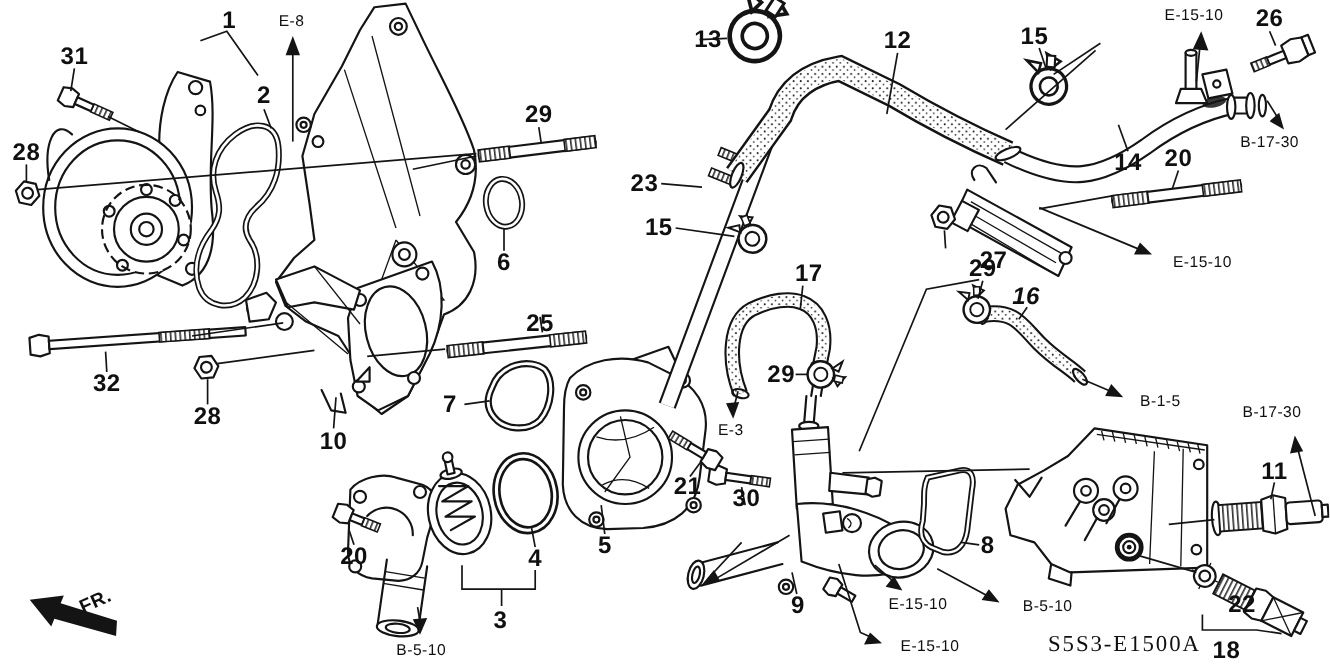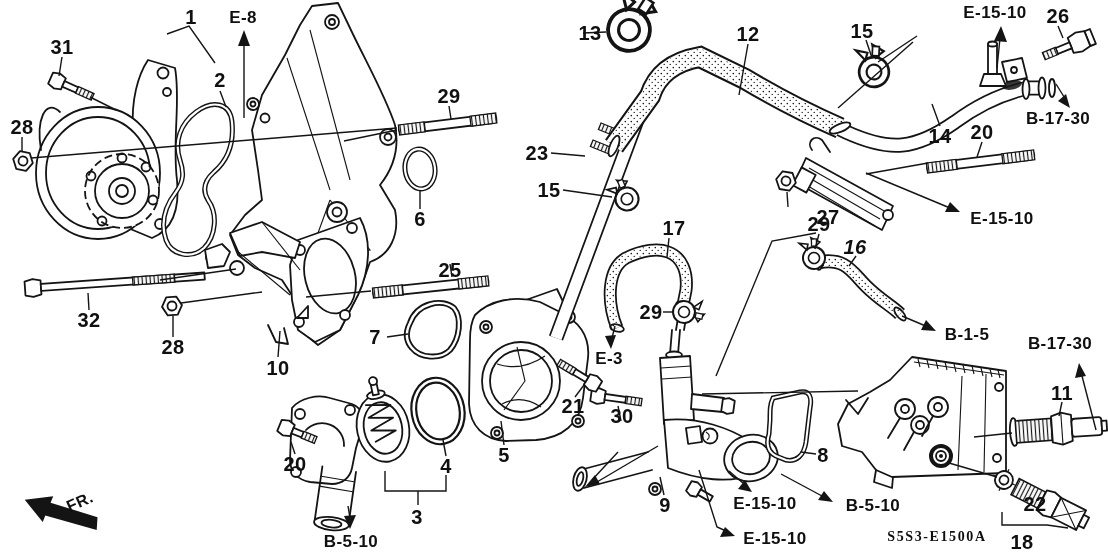--- a/index.html
+++ b/index.html
@@ -2,22 +2,22 @@
 <html><head>
 <meta charset="utf-8">
 <style>
   html,body{margin:0;padding:0;background:#fff}
   .stage{position:relative;width:1108px;height:553px;background:#fff;overflow:hidden;
          font-family:"Liberation Sans",sans-serif}
   .stage svg{position:absolute;left:0;top:0}
   .labels{position:absolute;left:0;top:0;width:100%;height:100%;pointer-events:none}
   .lbl{position:absolute;transform:translate(-50%,-50%);font-size:20px;font-weight:600;
        color:#101010;white-space:nowrap;letter-spacing:.4px;line-height:1}
-  .lbl.ref{font-size:17px;font-weight:700;letter-spacing:.4px}
-  .lbl.code{font-family:"Liberation Serif",serif;font-size:14px;font-weight:700;letter-spacing:1.6px}
+  .lbl.ref{font-size:13px;font-weight:400;letter-spacing:.4px}
+  .lbl.code{font-family:"Liberation Serif",serif;font-size:19px;font-weight:400;letter-spacing:1.6px}
   .lbl.dir{font-size:16px;font-weight:700;letter-spacing:.5px}
   
   .s  {stroke:#141414;fill:none;stroke-width:1.8;stroke-linejoin:round;stroke-linecap:round}
   .sw {stroke:#141414;fill:#fff;stroke-width:1.8;stroke-linejoin:round}
   .thin{stroke:#141414;fill:none;stroke-width:1.1}
   .ld {stroke:#141414;fill:none;stroke-width:1.4}
   .ah {fill:#141414;stroke:none}
   .db {stroke:#141414;fill:none}
   .dw {stroke:#fff;fill:none}
 </style>

